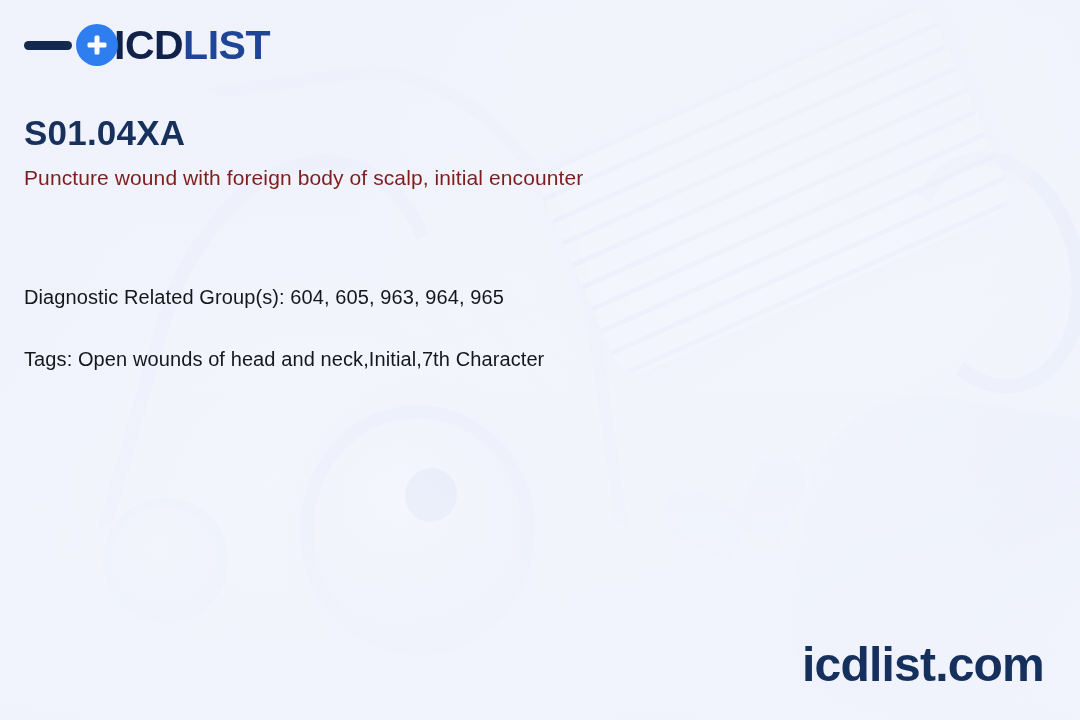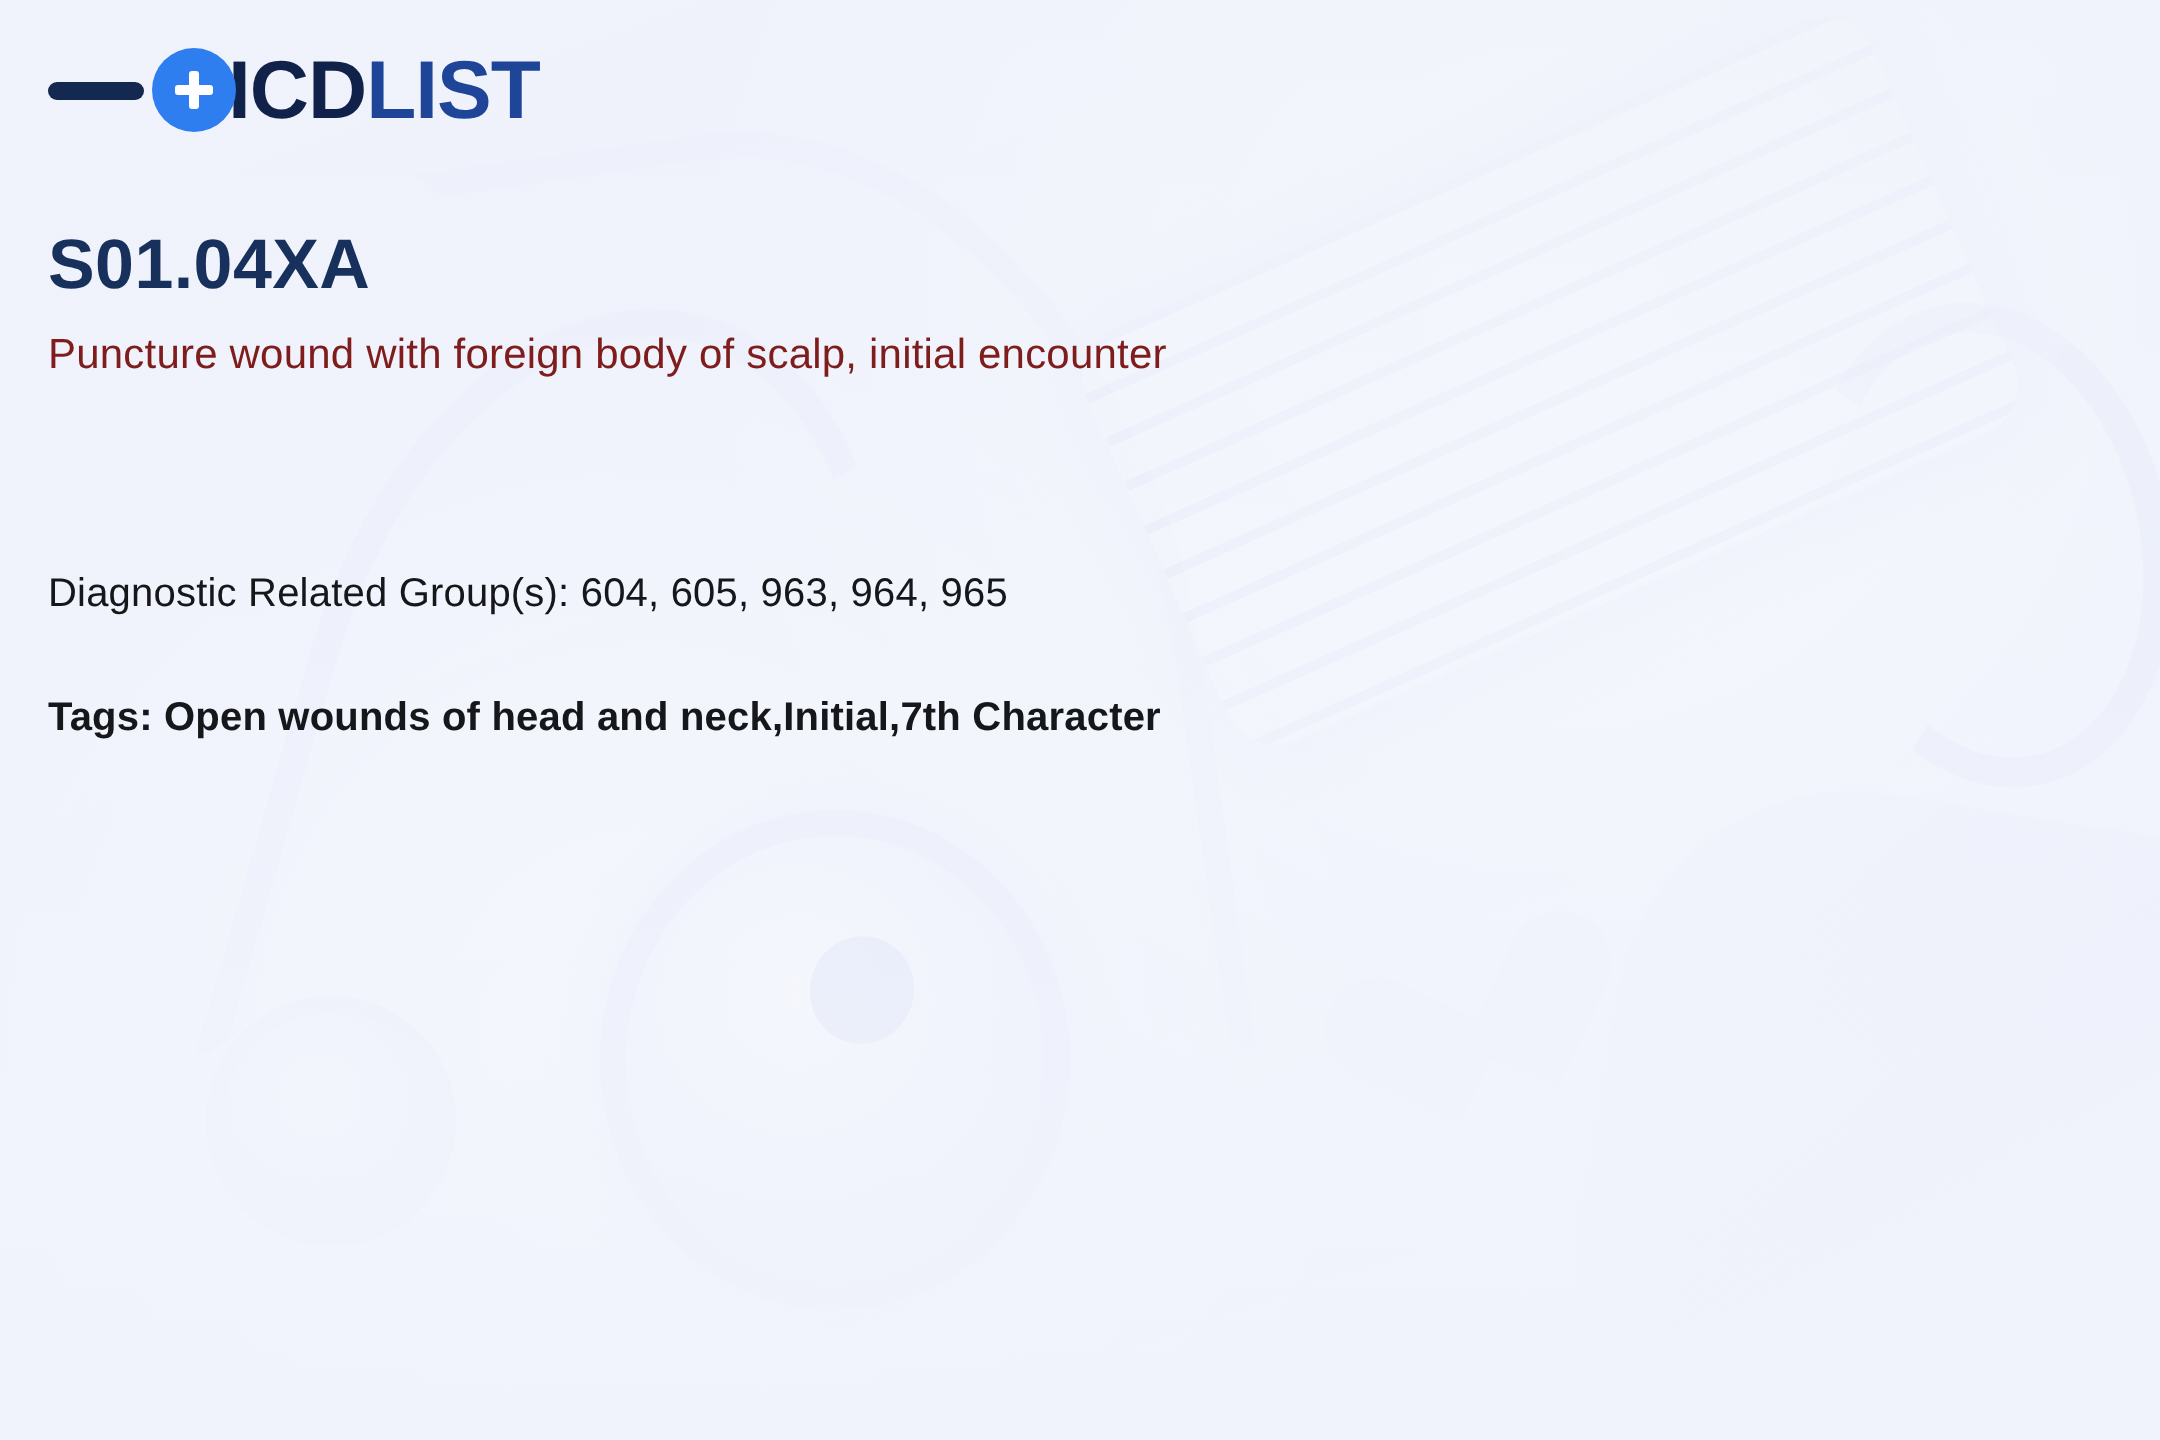--- a/index.html
+++ b/index.html
@@ -276,21 +276,21 @@
     font-size: 20px;
     font-weight: 400;
     color: #16171b;
     letter-spacing: 0.1px;
   }
   .tags {
     position: absolute;
     left: 24px;
     top: 348px;
     font-size: 20px;
-    font-weight: 700;
+    font-weight: 400;
     color: #16171b;
     letter-spacing: 0.1px;
   }
   .url {
     position: absolute;
     left: 24px;
     top: 444px;
     font-size: 15px;
     font-weight: 400;
     color: #17305c;
@@ -334,15 +334,16 @@
         <span class="logo-plus"></span>
         <span class="logo-word"><span class="logo-icd">ICD</span><span class="logo-list">LIST</span></span>
       </div>
     </div>
 
     <div class="code-title">S01.04XA</div>
     <div class="code-desc">Puncture wound with foreign body of scalp, initial encounter</div>
     <div class="drg">Diagnostic Related Group(s): 604, 605, 963, 964, 965</div>
     <div class="tags">Tags: Open wounds of head and neck,Initial,7th Character</div>
 
+    <div class="footer-brand">icdlist.com</div>
 
   </div>
 </div>
 
 </body></html>

